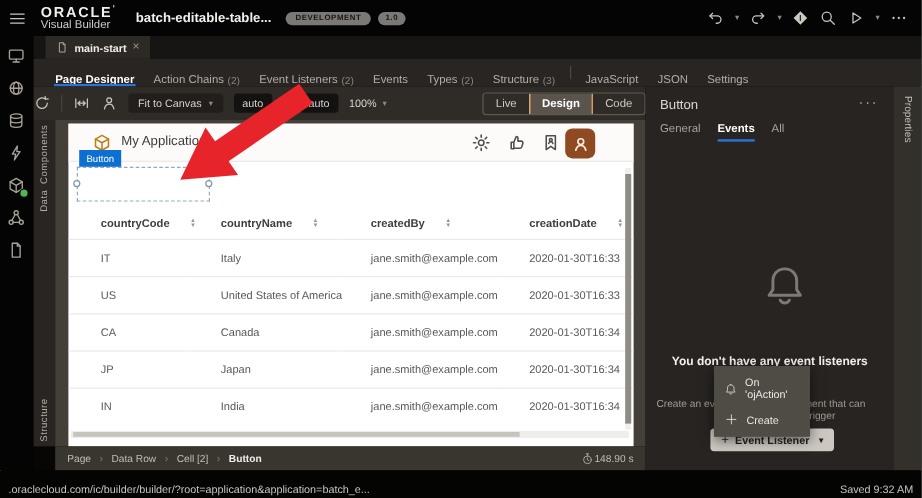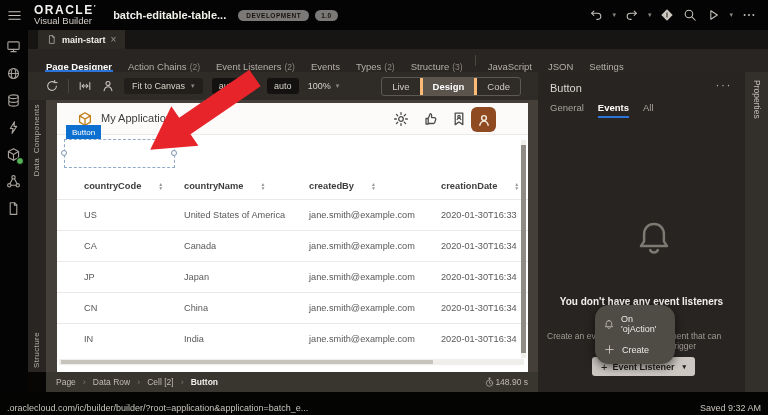--- a/index.html
+++ b/index.html
@@ -41,31 +41,31 @@
   .tabsrow{position:absolute;left:28px;top:49px;width:740px;height:23px;background:#282522;
     display:flex;align-items:stretch;padding-left:10px;box-sizing:border-box}
   .tab{display:flex;align-items:flex-end;gap:3px;padding:0 8px;font-size:9.5px;color:#b3aea7;position:relative;cursor:pointer}
   .tab.active{color:#fff;font-weight:bold}
   .tab.active::after{content:"";position:absolute;left:7px;right:7px;bottom:0;height:2px;background:#2b74d9}
   .tab .count{font-size:8.5px;color:#8a857e;font-weight:normal}
   .tab-divider{width:1px;height:11px;background:#4c4841;margin:0 4px;align-self:center}
 
   
   .toolbar{position:absolute;left:28px;top:72px;width:510px;height:28px;background:#2f2b27;
-    display:flex;align-items:center;gap:9px;padding:0 17px;box-sizing:border-box;color:#cfcac3}
+    display:flex;align-items:center;gap:9px;padding:0 0;box-sizing:border-box;color:#cfcac3}
   .tdiv{width:1px;height:14px;background:#49453f}
   .dd{display:flex;align-items:center;gap:6px;background:#211e1b;border-radius:3px;
     padding:3px 8px;font-size:9px;color:#d6d2cb}
   .field{background:#141210;border-radius:3px;padding:3px 0;width:32px;text-align:center;
     font-size:9px;color:#d6d2cb}
   .times{font-size:9px;color:#8d8882}
   .zoom{display:flex;align-items:center;gap:5px;font-size:9px;color:#d6d2cb}
   .modes{margin-left:auto;display:flex;border:1px solid #5d5852;border-radius:3px;overflow:hidden}
   .mode{padding:3px 10px;font-size:9.5px;color:#cfcac3;cursor:pointer}
-  .mode + .mode{border-left:3px solid #fdba74}
+  .mode + .mode{border-left:1px solid #fdba74}
   .mode.active{background:#5a544d;color:#fff;font-weight:bold}
 
   
   .ldock{position:absolute;left:28px;top:100px;width:18px;height:272px;background:#282522}
   .vlabel{position:absolute;left:4px;writing-mode:vertical-rl;transform:rotate(180deg);
     font-size:8px;color:#b3aea7;letter-spacing:.4px}
   .rdock{position:absolute;left:745px;top:72px;width:23px;height:320px;background:#332f2a}
   .vlabel-r{position:absolute;left:7px;top:8px;writing-mode:vertical-rl;font-size:8.5px;color:#c3beb6}
 
   
@@ -118,21 +118,21 @@
   .ptabs{position:absolute;left:12px;top:30px;display:flex;gap:14px}
   .ptab{font-size:9.5px;color:#a8a39c;padding-bottom:4px;position:relative;cursor:pointer}
   .ptab.active{color:#fff;font-weight:bold}
   .ptab.active::after{content:"";position:absolute;left:0;right:0;bottom:-1px;height:2px;background:#2b74d9}
   .bigbell{position:absolute;left:98px;top:146px}
   .bigbell .ic{stroke:#7d7973;stroke-width:1.1}
   .empty-title{position:absolute;left:6px;right:6px;top:224px;text-align:center;
     font-size:10px;font-weight:bold;color:#f2f0ec;z-index:3}
   .hintL{position:absolute;left:9px;top:259px;font-size:8.5px;color:#a09b93;z-index:3}
   .hintR{position:absolute;left:134px;top:259px;font-size:8.5px;color:#a09b93;z-index:3}
-  .ctx-menu{position:absolute;left:57px;top:233px;width:80px;background:#4f4b45;border-radius:14px;
+  .ctx-menu{position:absolute;left:57px;top:233px;width:80px;background:#4f4b45;border-radius:0;
     box-shadow:0 3px 10px rgba(0,0,0,.55);padding:4px 0;z-index:20}
   .ctx-item{display:flex;align-items:center;gap:7px;padding:5px 9px;font-size:9px;color:#ece9e5;cursor:pointer}
   .ctx-item .ic{stroke:#d6d2cb;stroke-width:1.2}
   .add-btn{position:absolute;left:54px;top:285px;height:19px;display:inline-flex;align-items:center;gap:5px;
     padding:0 9px;background:#ccc7c0;border-radius:3px;color:#23201c;font-size:9px;font-weight:bold;cursor:pointer;z-index:3}
   .add-btn .plus{font-size:11px;font-weight:normal}
   .add-btn .dd-caret{font-size:7px;margin-left:3px}
 
   
   .statusbar{position:absolute;left:0;top:392px;width:768px;height:23px;background:#040403;
@@ -467,44 +467,44 @@
                   <span class="sort">
                     <i>▲</i>
                     <i>▼</i>
                   </span>
                 </div>
               </th>
             </tr>
           </thead>
         <tbody>
             <tr>
+              <td>IT</td>
+              <td>Italy</td>
+              <td>jane.smith@example.com</td>
+              <td>2020-01-30T16:33</td>
+            </tr>
+            <tr>
               <td>US</td>
               <td>United States of America</td>
               <td>jane.smith@example.com</td>
               <td>2020-01-30T16:33</td>
             </tr>
             <tr>
               <td>CA</td>
               <td>Canada</td>
               <td>jane.smith@example.com</td>
               <td>2020-01-30T16:34</td>
             </tr>
             <tr>
               <td>JP</td>
               <td>Japan</td>
               <td>jane.smith@example.com</td>
               <td>2020-01-30T16:34</td>
             </tr>
             <tr>
-              <td>CN</td>
-              <td>China</td>
-              <td>jane.smith@example.com</td>
-              <td>2020-01-30T16:34</td>
-            </tr>
-            <tr>
               <td>IN</td>
               <td>India</td>
               <td>jane.smith@example.com</td>
               <td>2020-01-30T16:34</td>
             </tr>
           </tbody>
       </table>
 
       <div class="vscroll"></div>
       <div class="vthumb"></div>

